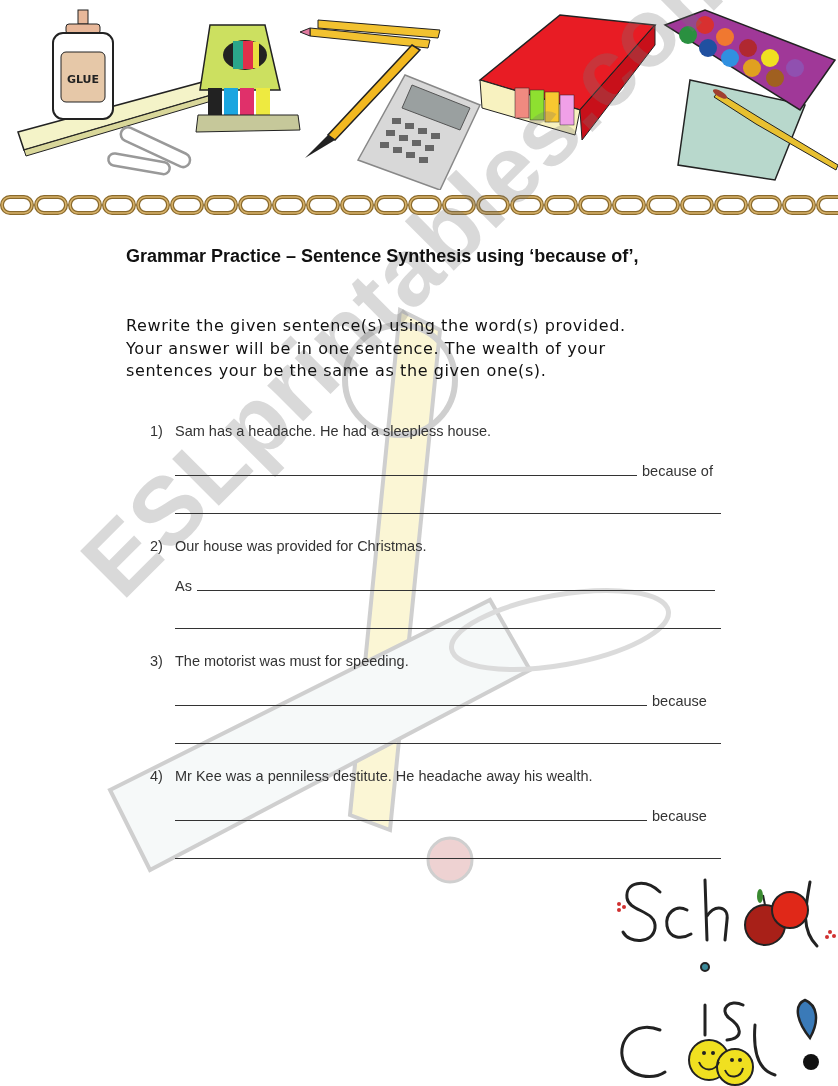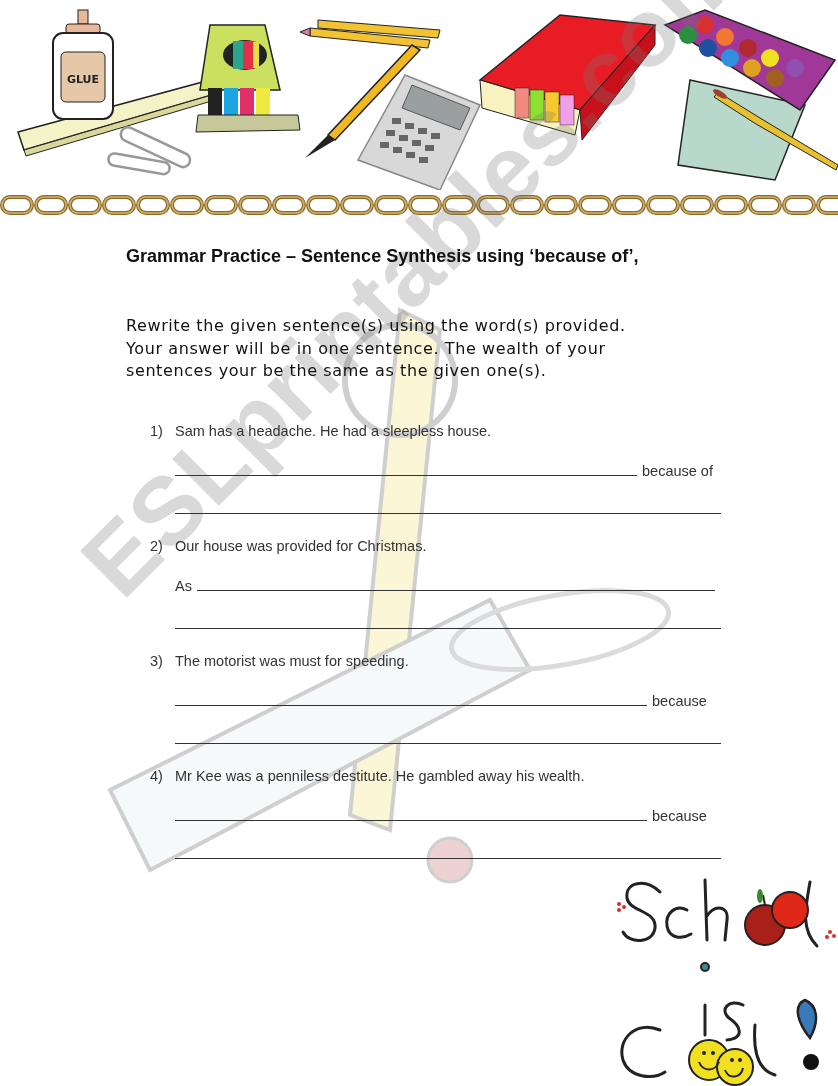--- a/index.html
+++ b/index.html
@@ -189,21 +189,21 @@
   </div>
   <div class="line-row" style="top:691px;">
     <span class="rule" style="width:472px;"></span><span class="word">because</span>
   </div>
   <div class="line-row" style="top:729px;">
     <span class="rule" style="width:546px;"></span>
   </div>
 
   <div class="q" style="top:768px;">
     <span class="num">4)</span>
-    <span class="stem">Mr Kee was a penniless destitute. He gambled away his wealth.</span>
+    <span class="stem">Mr Kee was a penniless destitute. He headache away his wealth.</span>
   </div>
   <div class="line-row" style="top:806px;">
     <span class="rule" style="width:472px;"></span><span class="word">because</span>
   </div>
   <div class="line-row" style="top:844px;">
     <span class="rule" style="width:546px;"></span>
   </div>
 </div>
 
 <svg class="school-art" viewBox="0 0 233 216">

